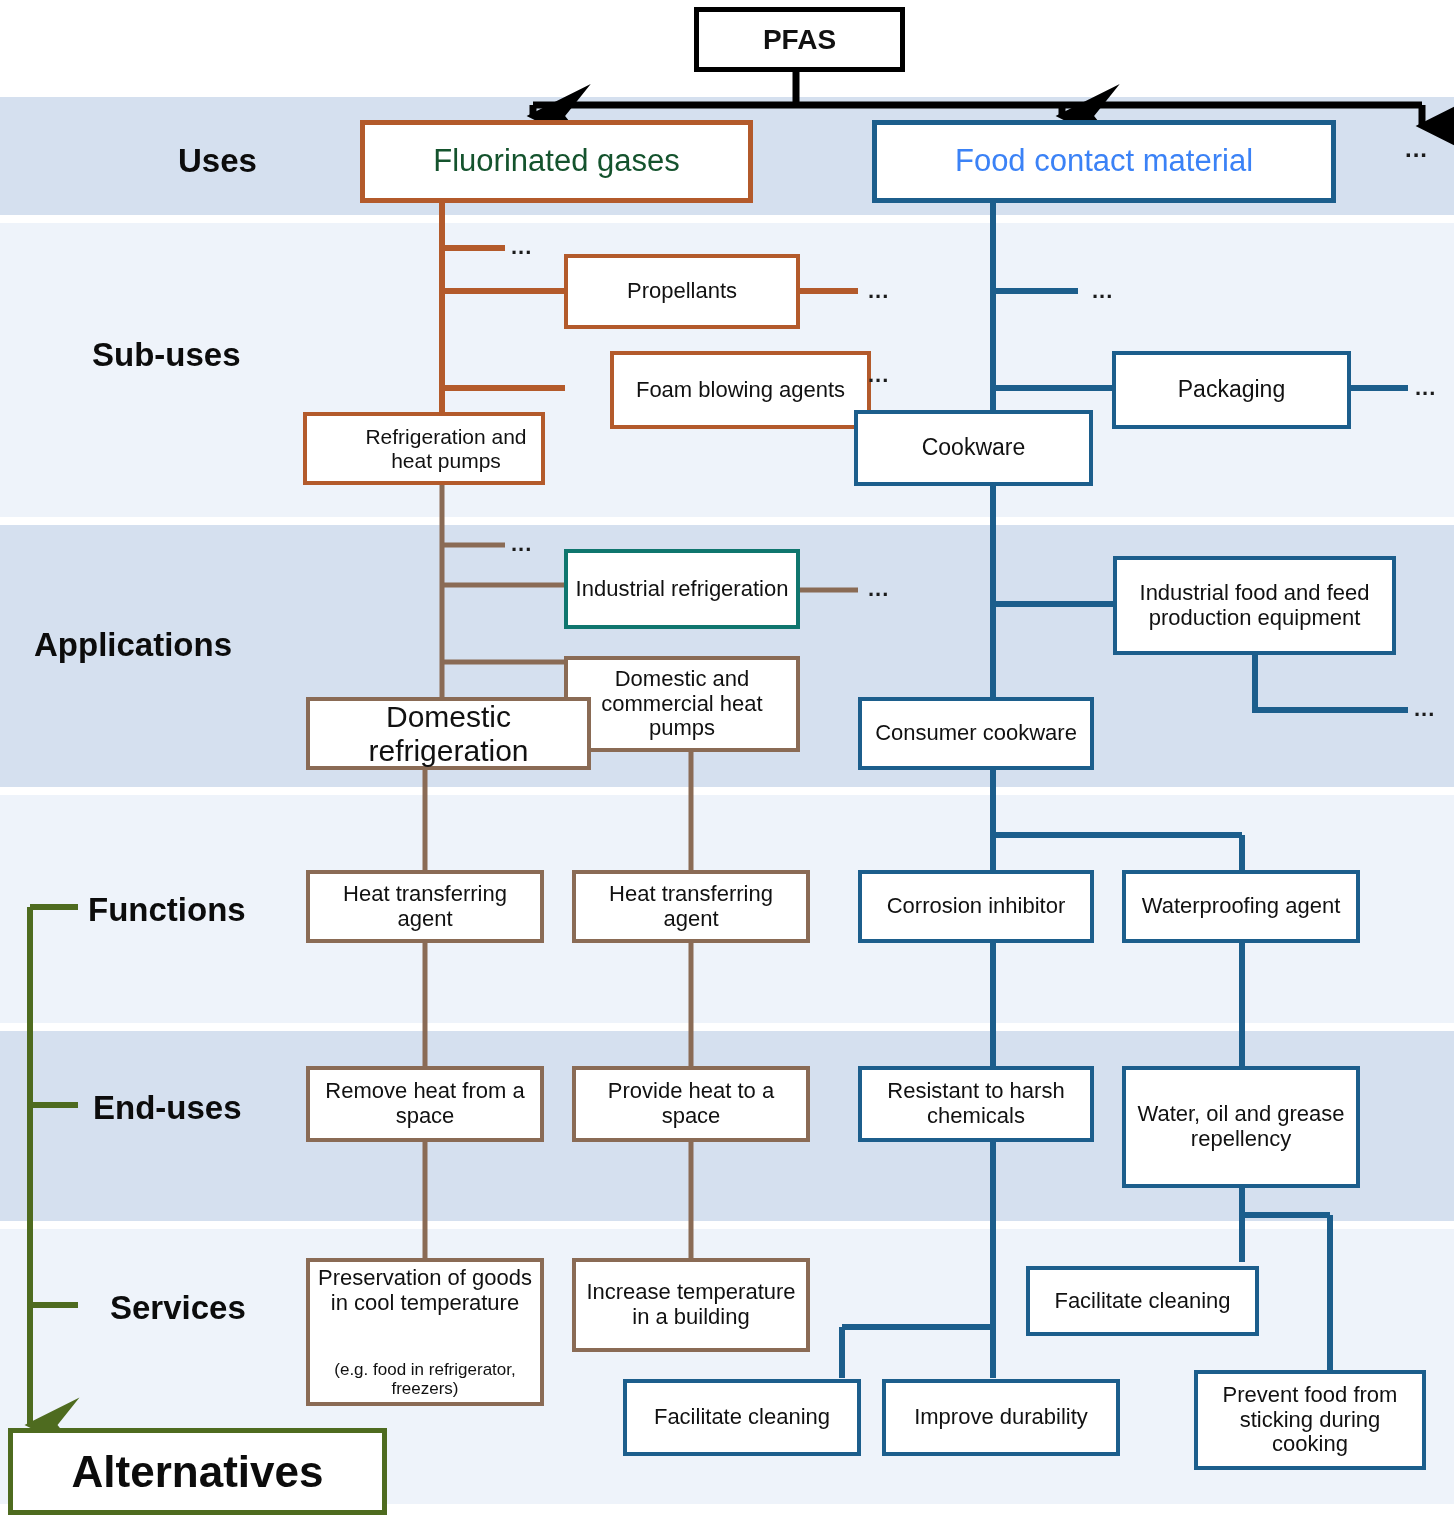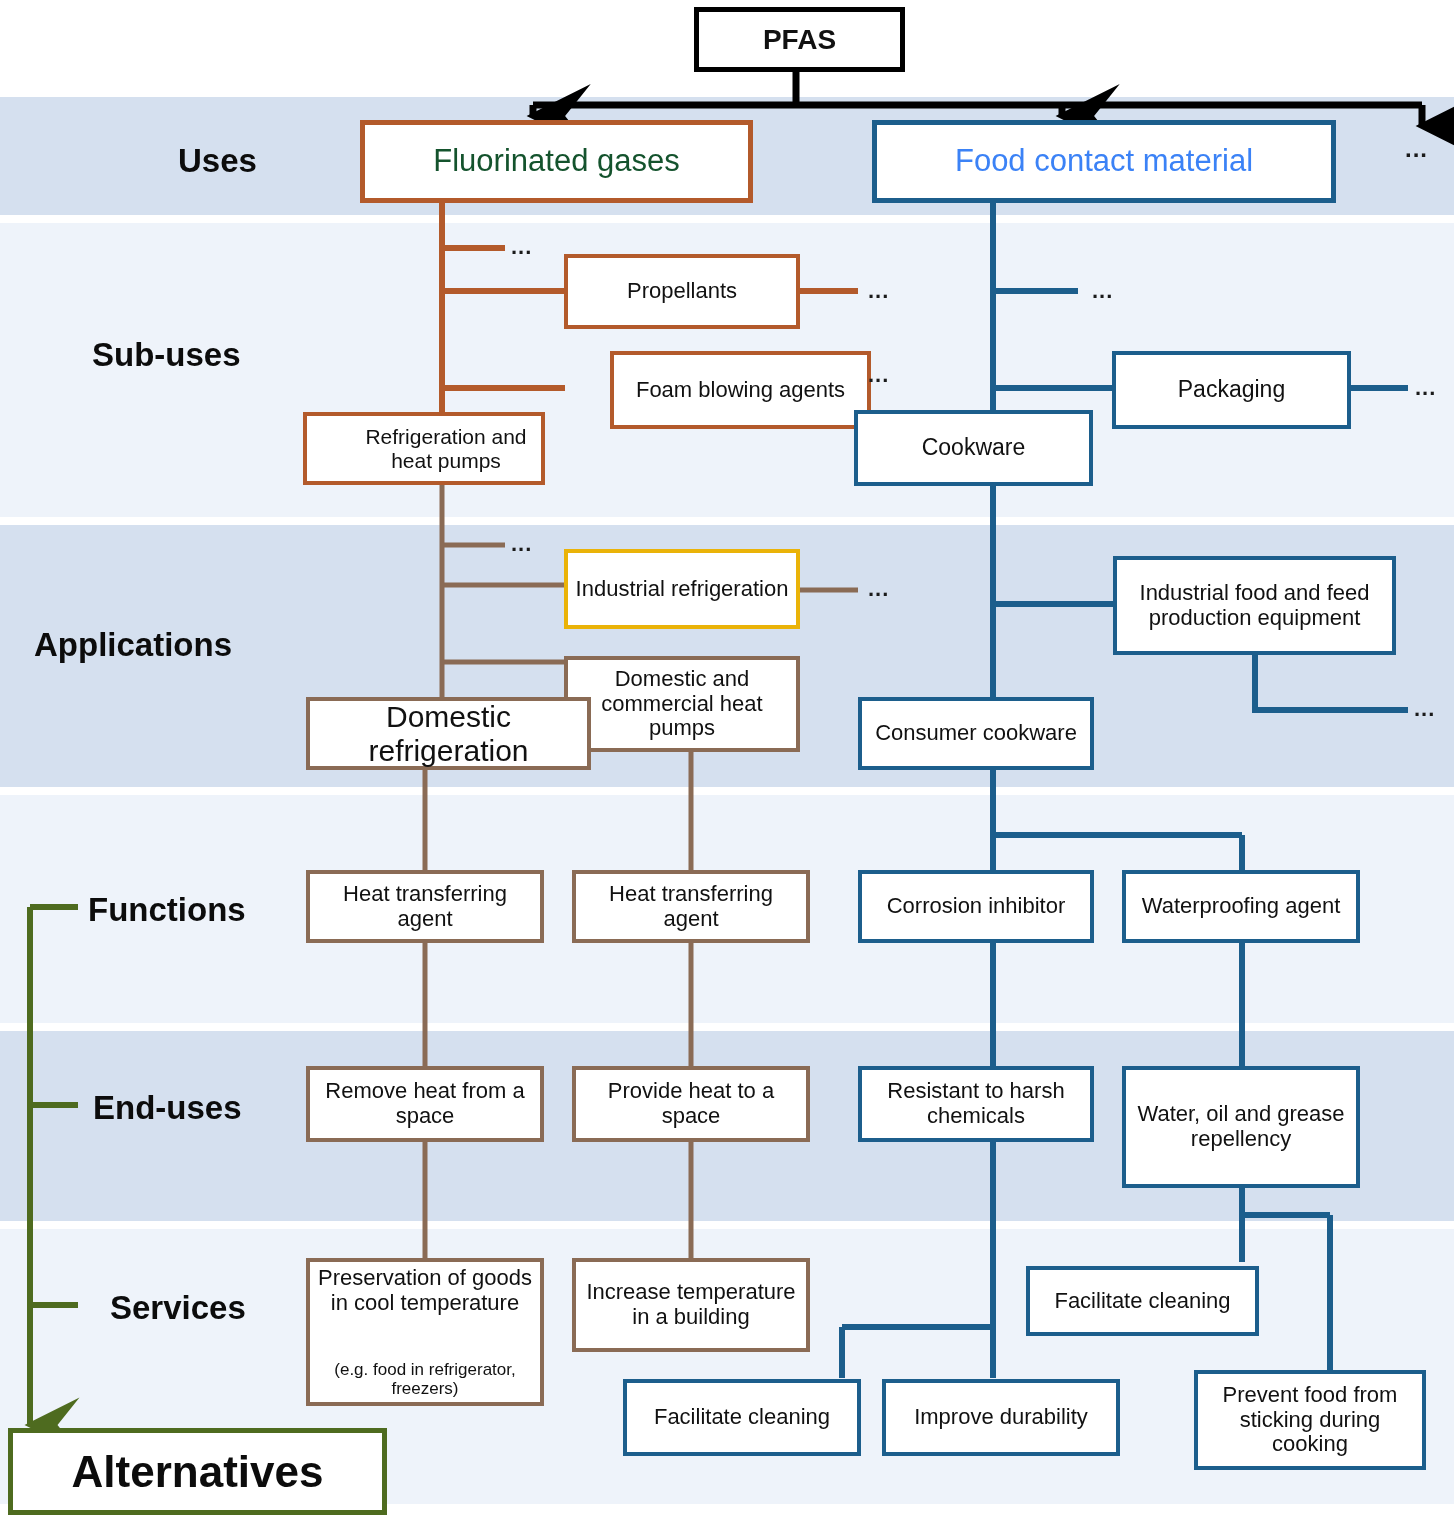--- a/index.html
+++ b/index.html
@@ -180,21 +180,21 @@
   <div class="boxtext" style="left:1112px;top:351px;width:239px;height:78px;border:4px solid #1C5E8C;font-size:23px;">Packaging</div>
 
   <div class="ell" style="left:1415px;top:377px;font-size:22px;">...</div>
 
   <div class="boxtext" style="left:854px;top:410px;width:239px;height:76px;border:4px solid #1C5E8C;font-size:23px;">Cookware</div>
 
   <div class="rowlabel" style="left:34px;top:620px;height:50px;font-size:33px;">Applications</div>
 
   <div class="ell" style="left:511px;top:533px;font-size:22px;">...</div>
 
-  <div class="boxtext" style="left:564px;top:549px;width:236px;height:80px;border:4px solid #eab308;font-size:22px;">Industrial refrigeration</div>
+  <div class="boxtext" style="left:564px;top:549px;width:236px;height:80px;border:4px solid #0f766e;font-size:22px;">Industrial refrigeration</div>
 
   <div class="ell" style="left:868px;top:578px;font-size:22px;">...</div>
 
   <div class="boxtext" style="left:564px;top:656px;width:236px;height:96px;border:4px solid #8A6B55;font-size:22px;">Domestic and commercial heat pumps</div>
 
   <div class="boxtext" style="left:306px;top:697px;width:285px;height:73px;border:4px solid #8A6B55;font-size:30px;">Domestic refrigeration</div>
 
   <div class="boxtext" style="left:1113px;top:556px;width:283px;height:99px;border:4px solid #1C5E8C;font-size:22px;">Industrial food and feed production equipment</div>
 
   <div class="ell" style="left:1414px;top:698px;font-size:22px;">...</div>

